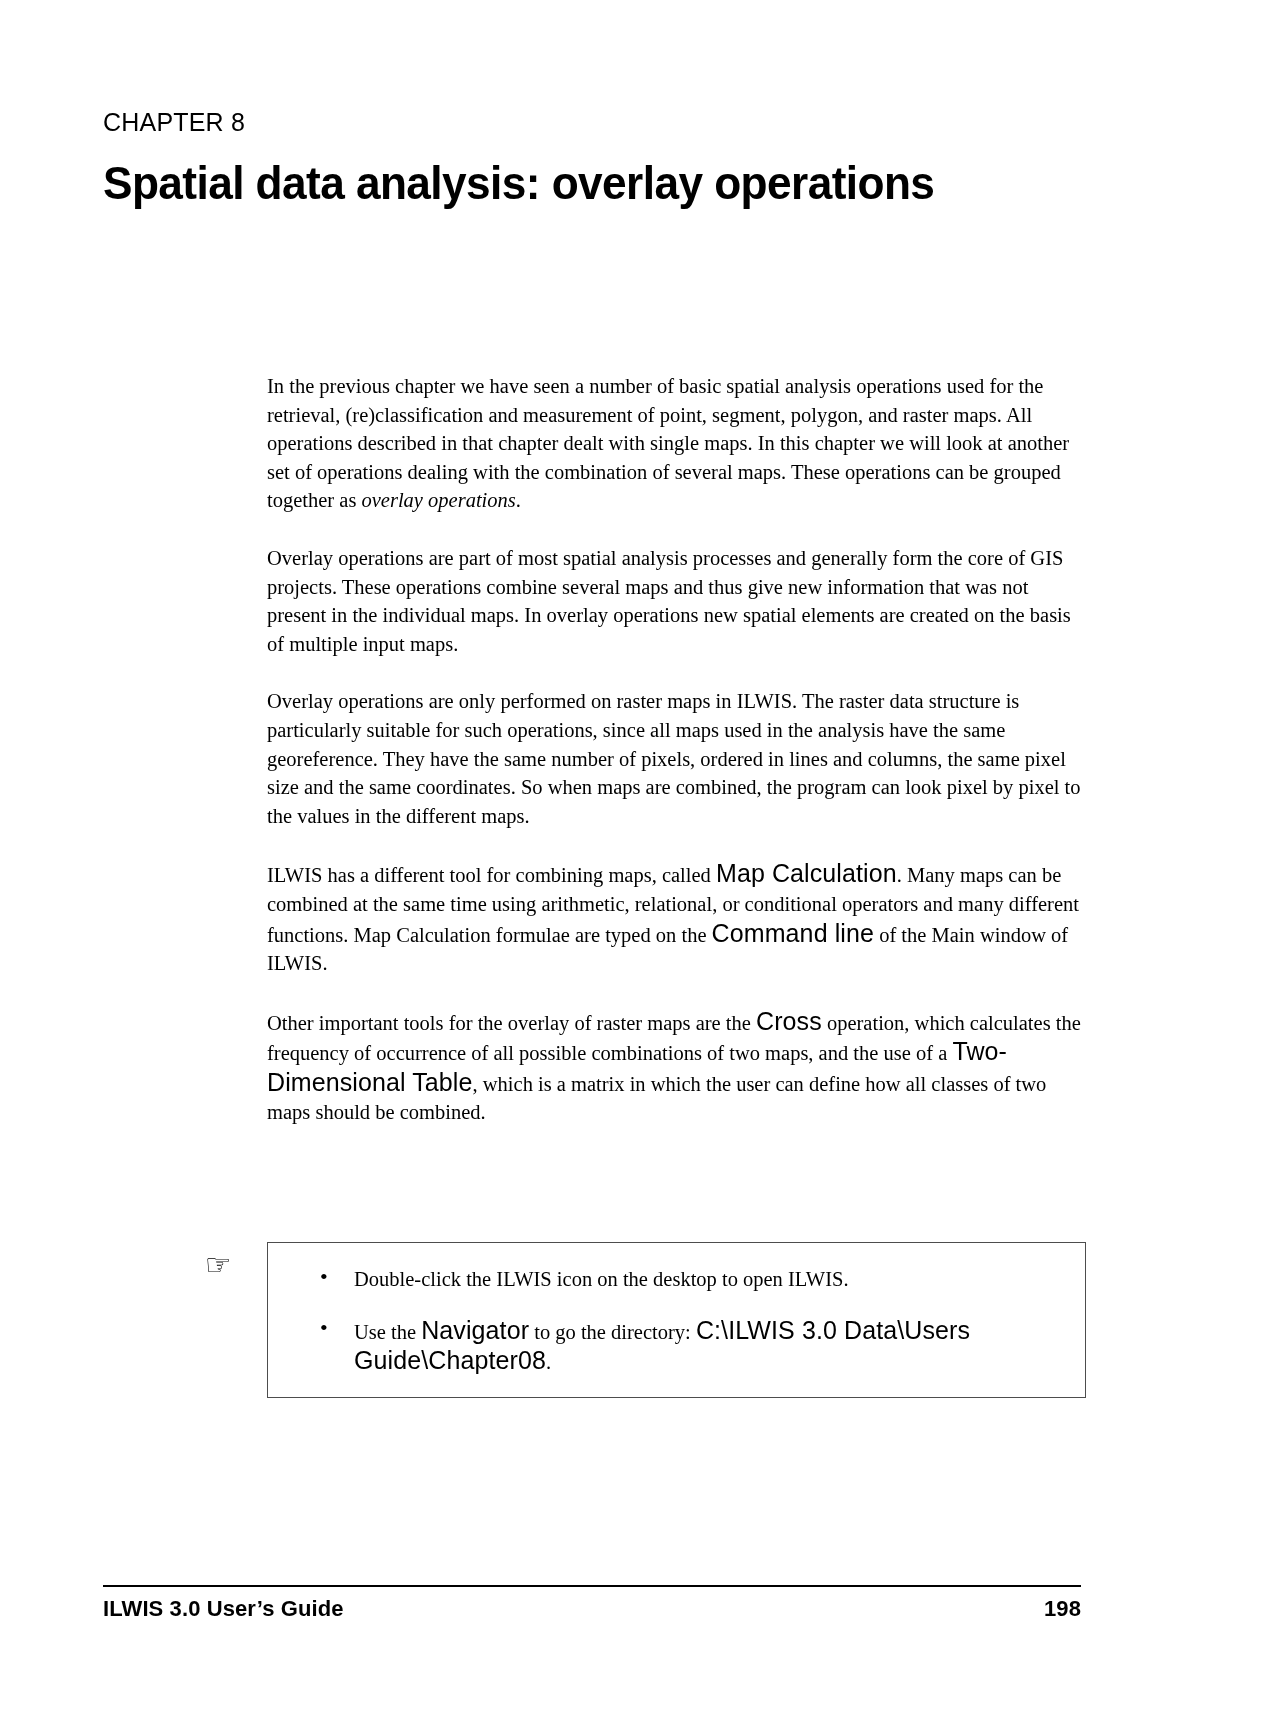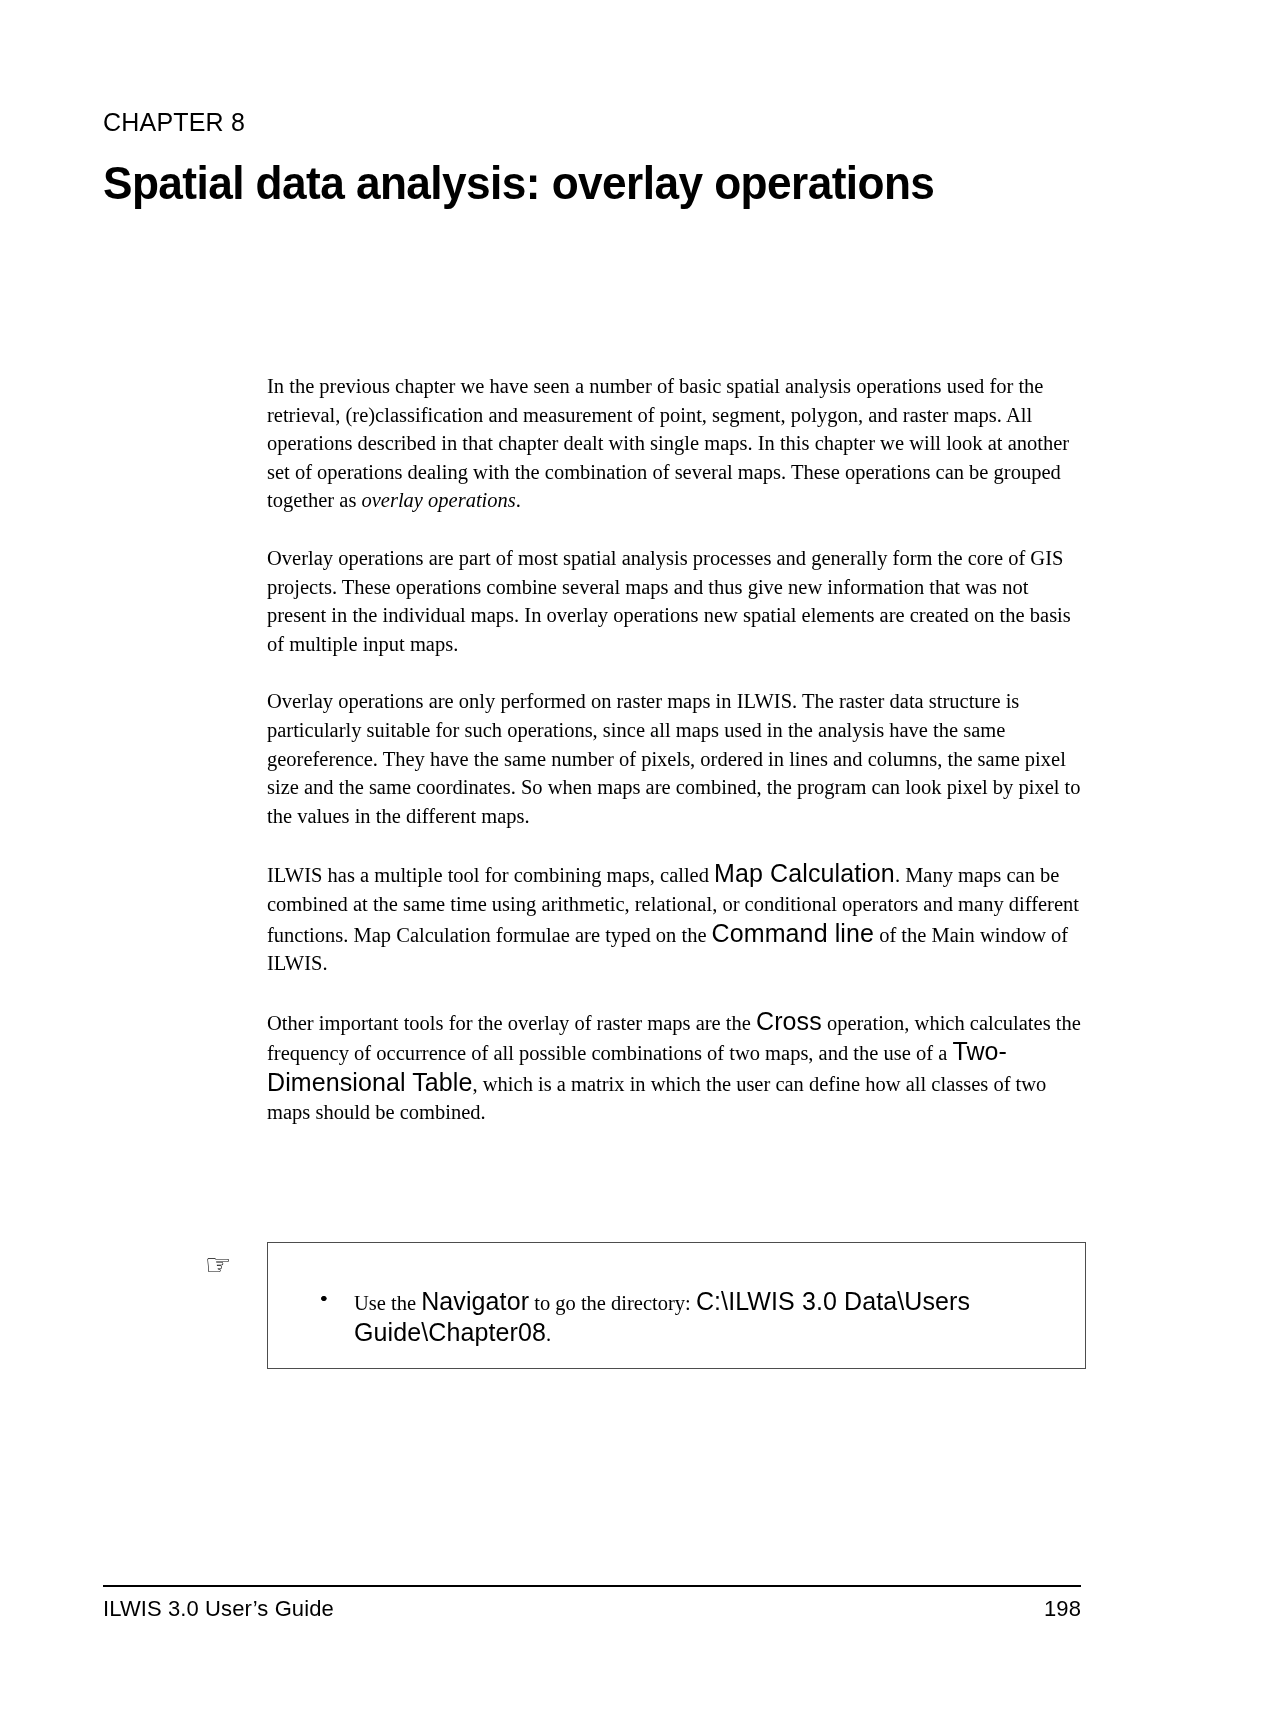--- a/index.html
+++ b/index.html
@@ -138,49 +138,50 @@
   }
   .footer {
     position: absolute;
     left: 103px;
     top: 1596px;
     width: 978px;
     display: flex;
     justify-content: space-between;
     align-items: baseline;
     font-family: "Liberation Sans", "DejaVu Sans", sans-serif;
-    font-weight: 400;
+    font-weight: 700;
     font-size: 22px;
     letter-spacing: 0.1px;
   }
 </style>
 </head>
 <body style="background: rgb(255, 255, 255);">
 
 <div class="page">
 
   <div class="chapter-head">
     <div class="chapter-label">CHAPTER 8</div>
     <h1 class="chapter-title">Spatial data analysis: overlay operations</h1>
   </div>
 
   <div class="body-col">
     <p class="para"><span>In the previous chapter we have seen a number of basic spatial analysis operations used for the retrieval, (re)classification and measurement of point, segment, polygon, and raster maps. All operations described in that chapter dealt with single maps. In this chapter we will look at another set of operations dealing with the combination of several maps. These operations can be grouped together as </span><span class="ital">overlay operations</span><span>.</span></p>
     <p class="para"><span>Overlay operations are part of most spatial analysis processes and generally form the core of GIS projects. These operations combine several maps and thus give new information that was not present in the individual maps. In overlay operations new spatial elements are created on the basis of multiple input maps.</span></p>
     <p class="para"><span>Overlay operations are only performed on raster maps in ILWIS. The raster data structure is particularly suitable for such operations, since all maps used in the analysis have the same georeference. They have the same number of pixels, ordered in lines and columns, the same pixel size and the same coordinates. So when maps are combined, the program can look pixel by pixel to the values in the different maps.</span></p>
-    <p class="para"><span>ILWIS has a multiple tool for combining maps, called </span><span class="ui">Map Calculation</span><span>. Many maps can be combined at the same time using arithmetic, relational, or conditional operators and many different functions. Map Calculation formulae are typed on the </span><span class="ui">Command line</span><span> of the Main window of ILWIS.</span></p>
+    <p class="para"><span>ILWIS has a different tool for combining maps, called </span><span class="ui">Map Calculation</span><span>. Many maps can be combined at the same time using arithmetic, relational, or conditional operators and many different functions. Map Calculation formulae are typed on the </span><span class="ui">Command line</span><span> of the Main window of ILWIS.</span></p>
     <p class="para"><span>Other important tools for the overlay of raster maps are the </span><span class="ui">Cross</span><span> operation, which calculates the frequency of occurrence of all possible combinations of two maps, and the use of a </span><span class="ui">Two-Dimensional Table</span><span>, which is a matrix in which the user can define how all classes of two maps should be combined.</span></p>
   </div>
 
   <div class="exercise-wrap">
     <div class="hand-icon">☞</div>
     <div class="exercise-box" style="border-color: rgb(77, 77, 77);">
       <ul class="steps">
         <li>
           <span class="bullet">•</span>
+          <span class="step-text"><span>Double-click the ILWIS icon on the desktop to open ILWIS.</span></span>
         </li>
         <li>
           <span class="bullet">•</span>
           <span class="step-text"><span>Use the </span><span class="ui">Navigator</span><span> to go the directory: </span><span class="ui">C:\ILWIS 3.0 Data\Users Guide\Chapter08</span><span>.</span></span>
         </li>
       </ul>
     </div>
   </div>
 
   <div class="footer-rule" style="background: rgb(0, 0, 0);"></div>

